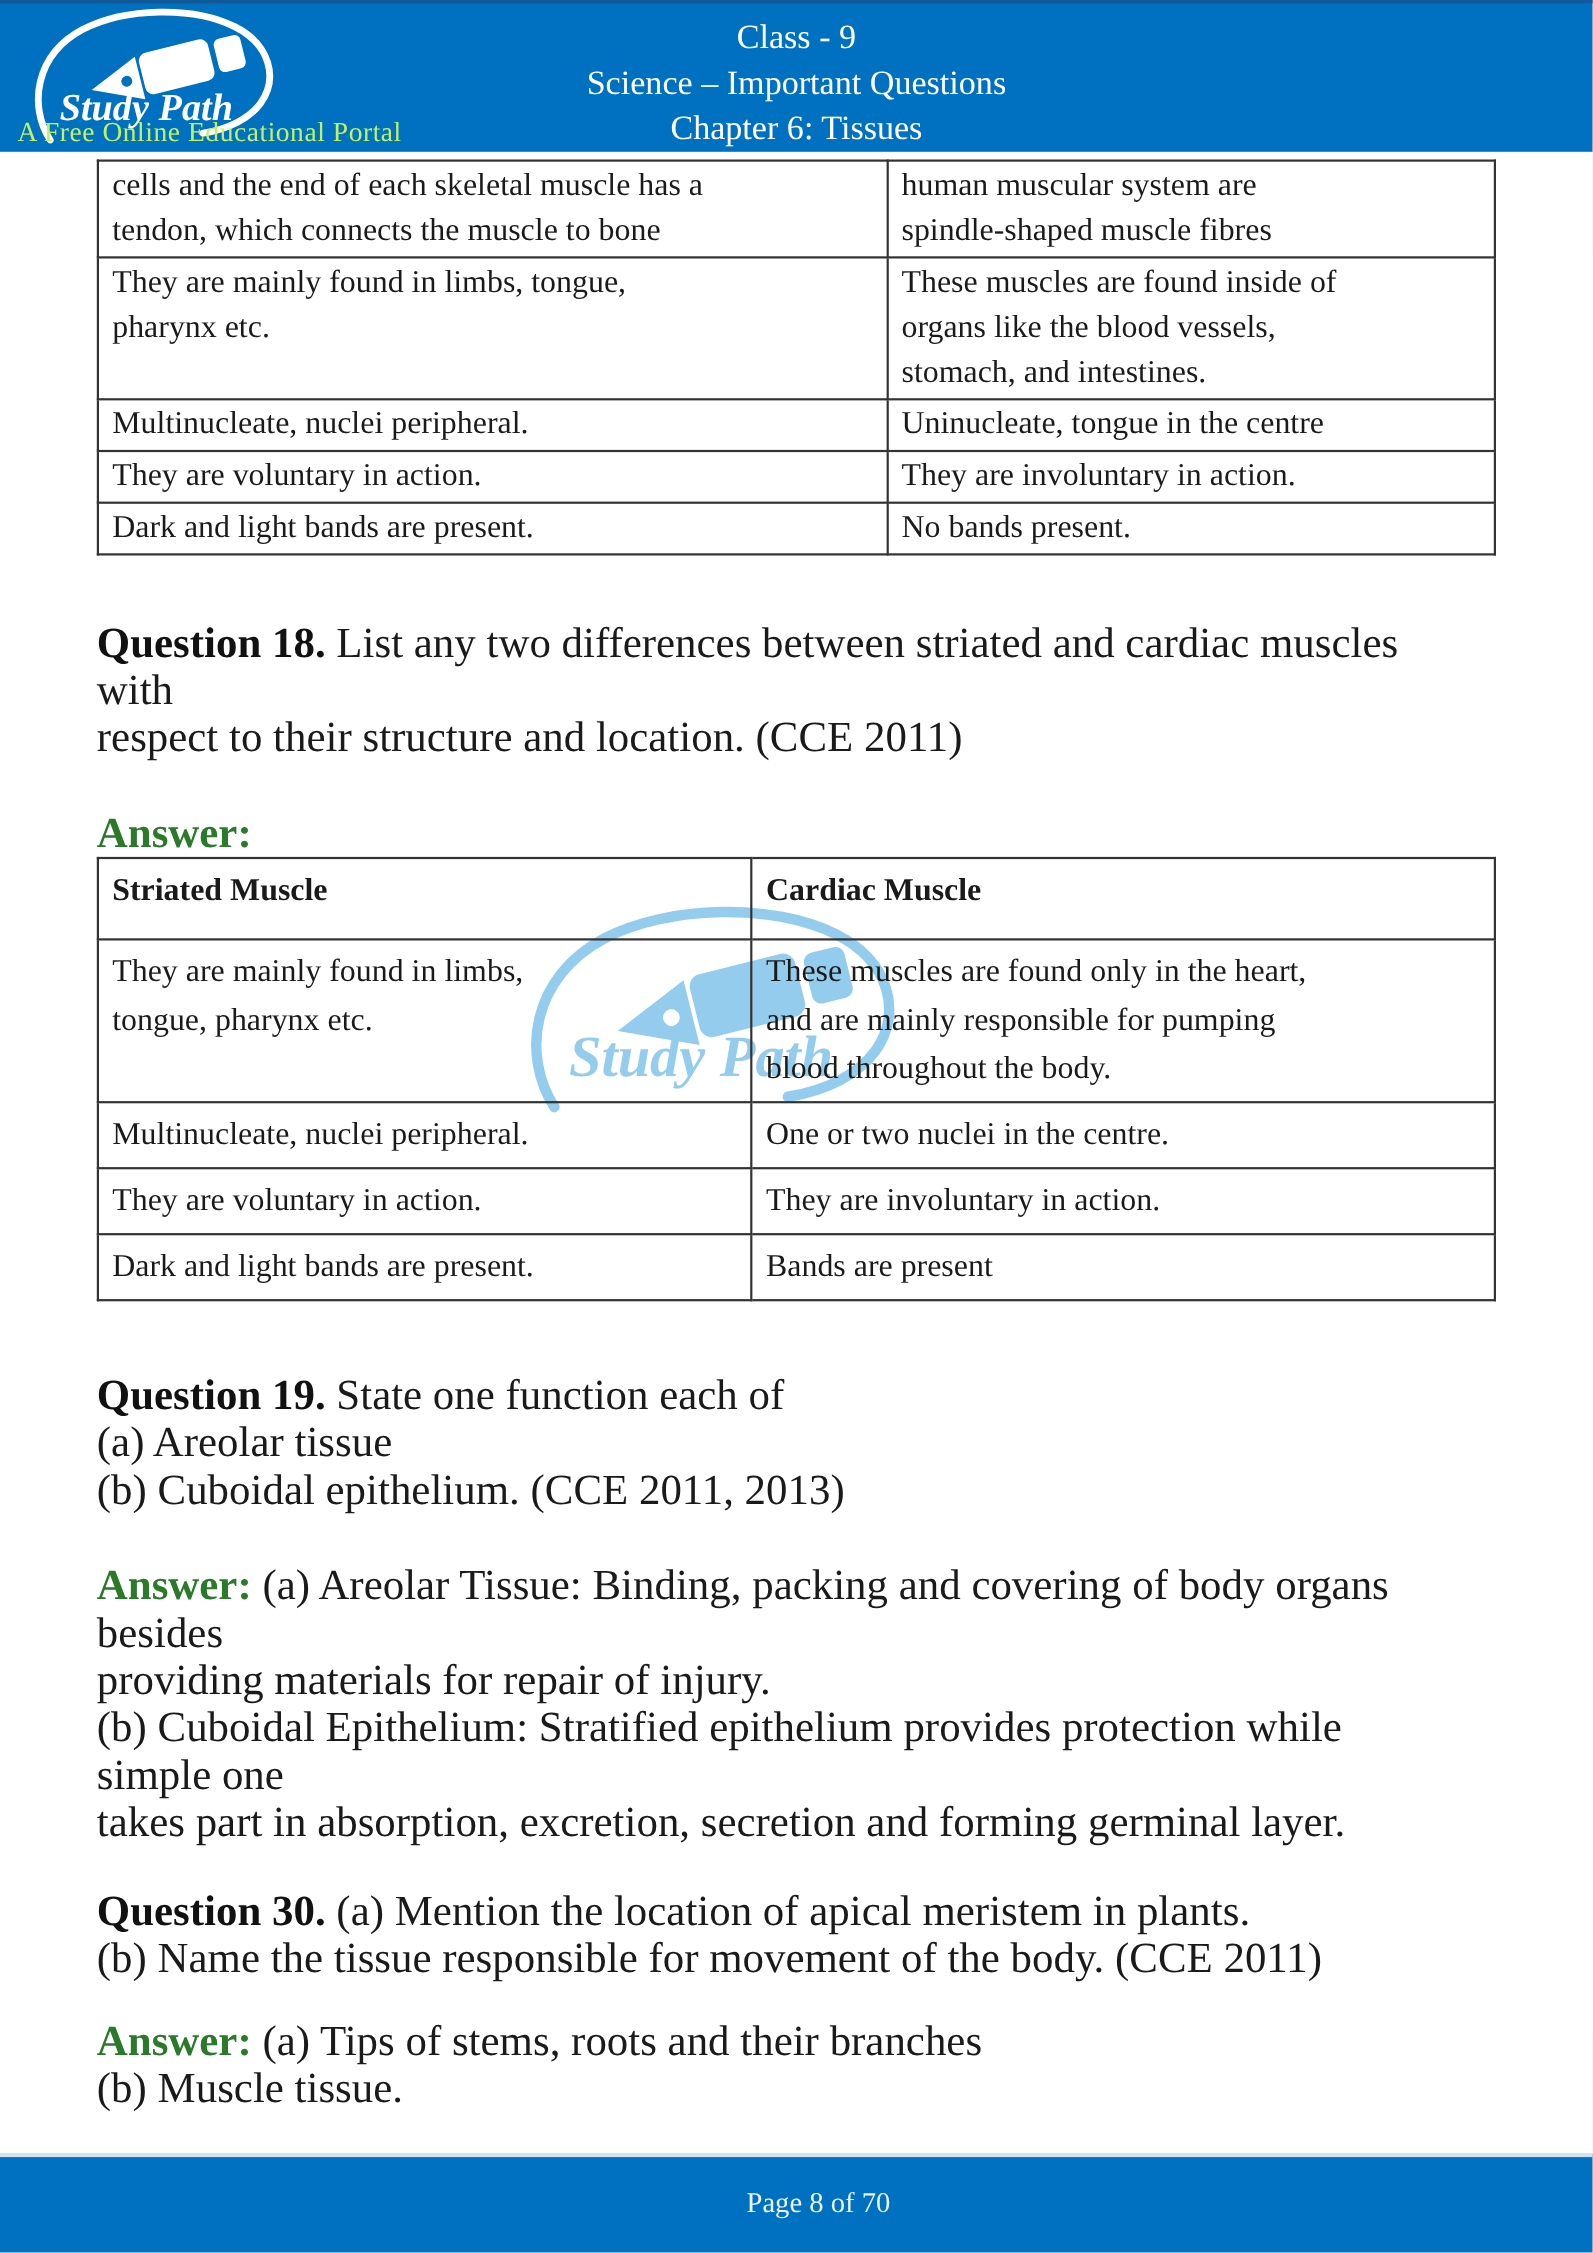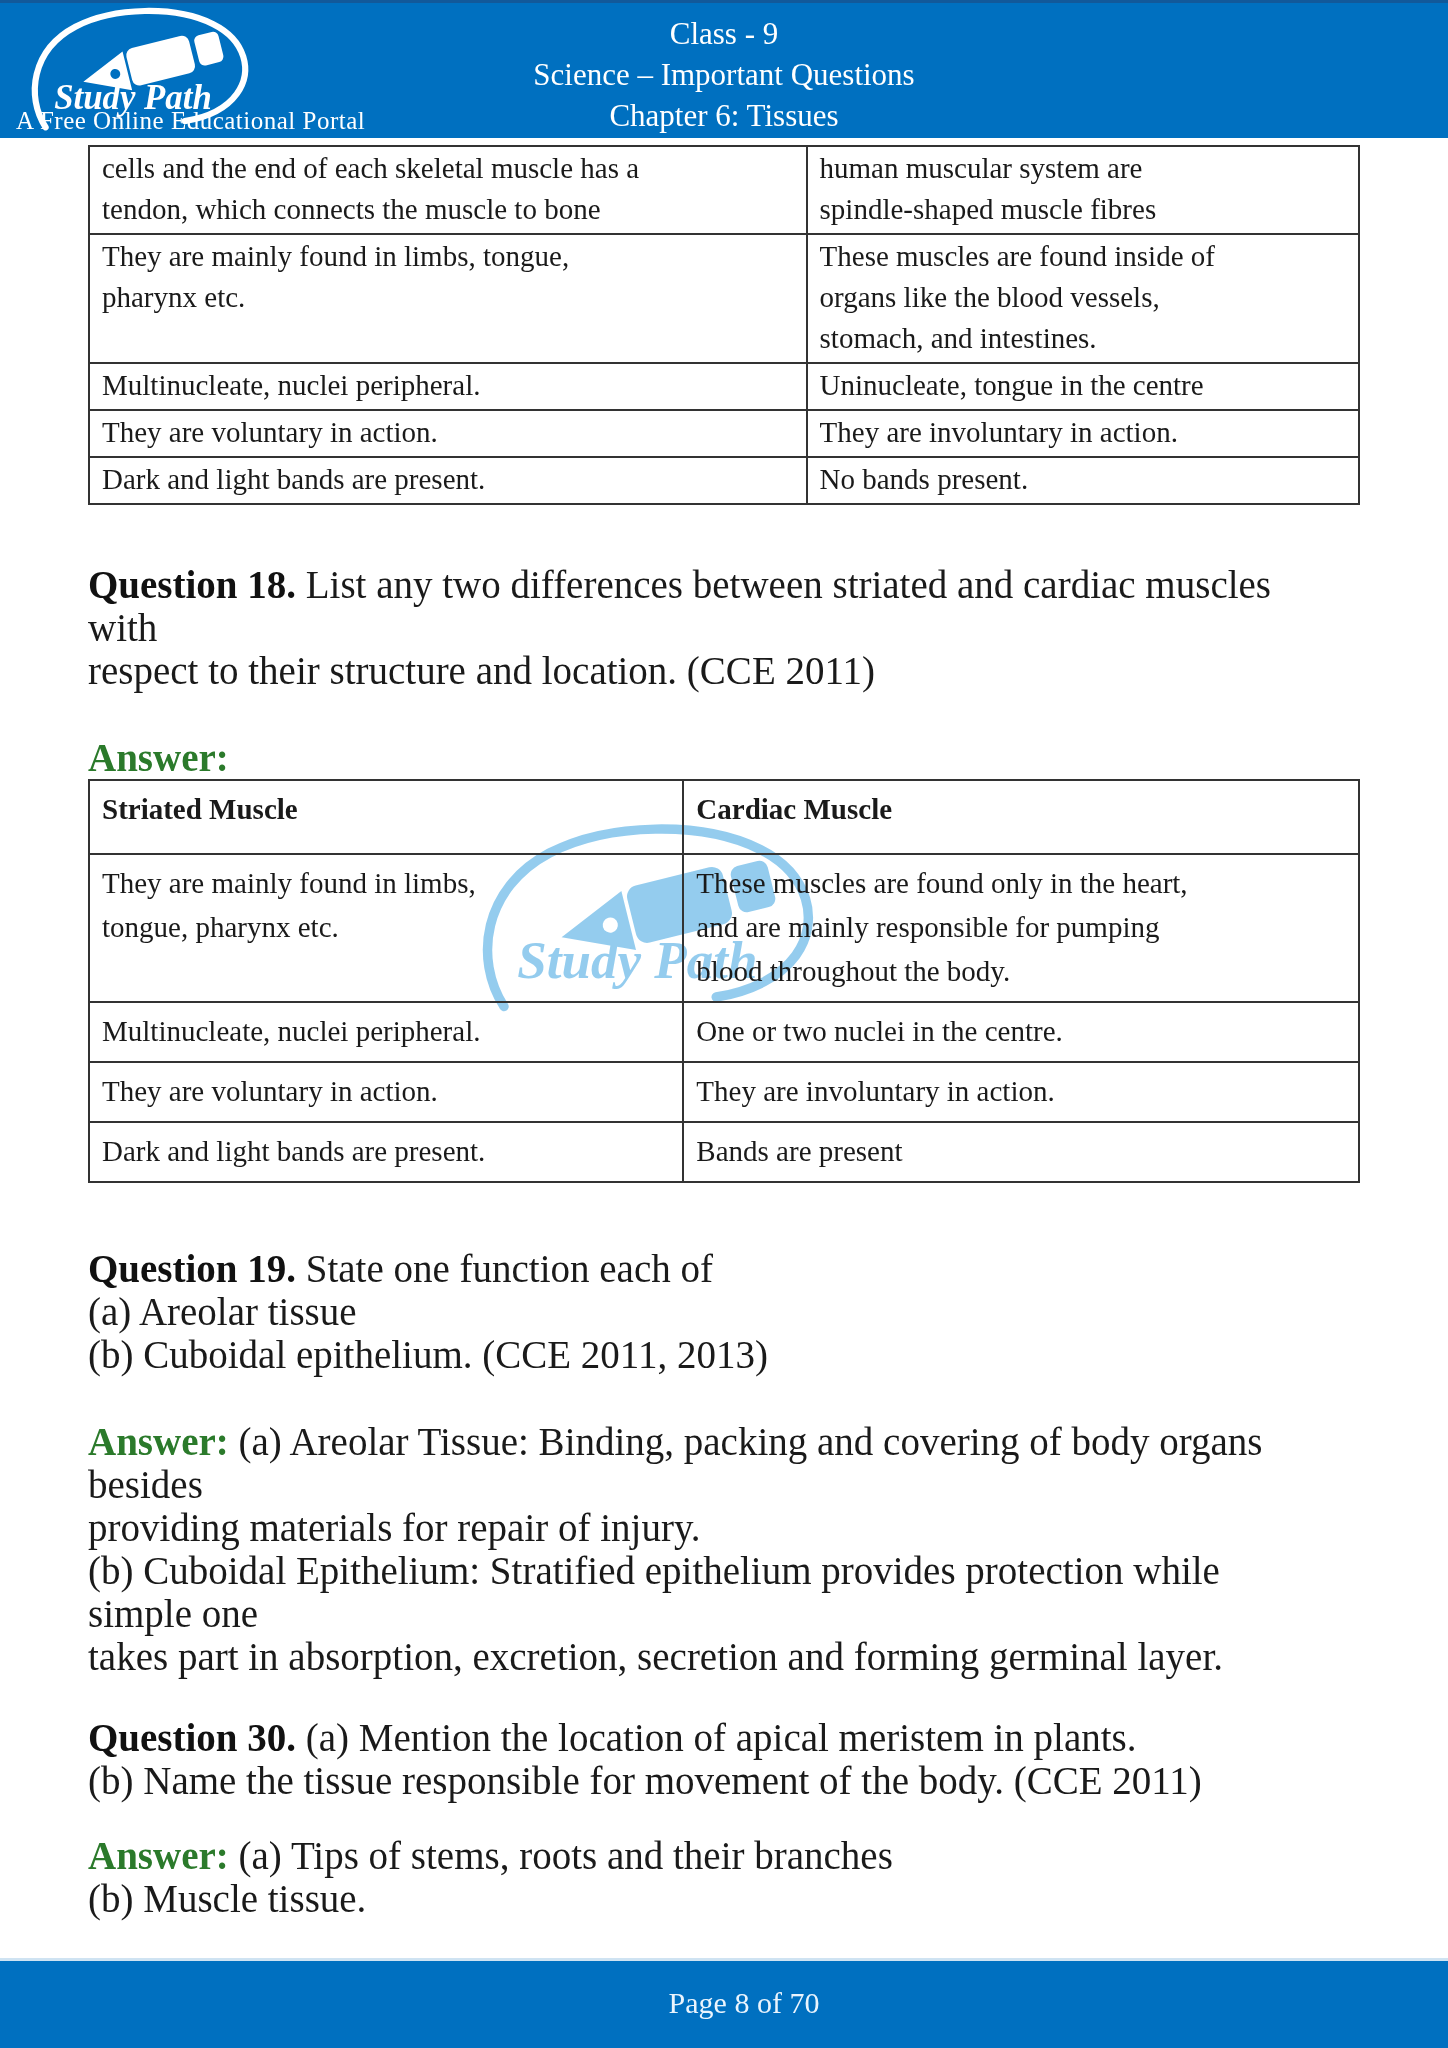--- a/index.html
+++ b/index.html
@@ -16,21 +16,21 @@
   .hdr {
     position:relative; height:138px;
     background:#0070c0;
     border-top:3px solid #12599a;
   }
   .hdr-titles { text-align:center; padding-top:10px; color:#ffffff; font-size:31px; line-height:41px; }
   .logo { position:absolute; left:10px; top:0; width:380px; height:138px; color:#ffffff; }
   .logo-mark { position:absolute; left:12px; top:0; width:236px; height:143px; }
   .logo-tagline {
     position:absolute; left:6px; top:104px; width:400px;
-    font-size:25px; color:#ffffff; letter-spacing:0.5px;
+    font-size:25px; color:#bef264; letter-spacing:0.5px;
   }
   
   main { position:relative; padding:0 88px; }
   .watermark {
     position:absolute; z-index:-1;
     left:468px; top:672px; width:360px; height:218px;
     color:#8fcaee; opacity:0.95;
   }
   table.cmp { width:100%; border-collapse:collapse; table-layout:fixed; background:transparent; }
   table.cmp td {
@@ -50,21 +50,21 @@
   .mt-q18 { margin-top:58px; }
   .mt-a18 { margin-top:44px; }
   .mt-q19 { margin-top:64px; }
   .mt-a19 { margin-top:44px; }
   .mt-q20 { margin-top:38px; }
   .mt-a20 { margin-top:32px; }
   
   .ftr {
     position:absolute; left:0; bottom:0; width:100%; height:90px;
     background:#0070c0; border-top:3px solid #cfe3f2;
-    color:#eaf4fd; font-size:30px; text-align:center; line-height:84px;
+    color:#eaf4fd; font-size:26px; text-align:center; line-height:84px;
     text-indent:40px;
   }
   .svgdefs { position:absolute; width:0; height:0; overflow:hidden; }
 </style>
 </head>
 <body>
 
 <svg class="svgdefs" xmlns="http://www.w3.org/2000/svg">
   <symbol id="sp-logo" viewBox="0 0 380 230">
     <path d="M38,200 C6,150 16,75 86,38 C148,6 248,4 308,34 C360,60 372,110 346,146 C330,168 300,184 262,190" fill="none" stroke="currentColor" stroke-width="10" stroke-linecap="round"></path>

